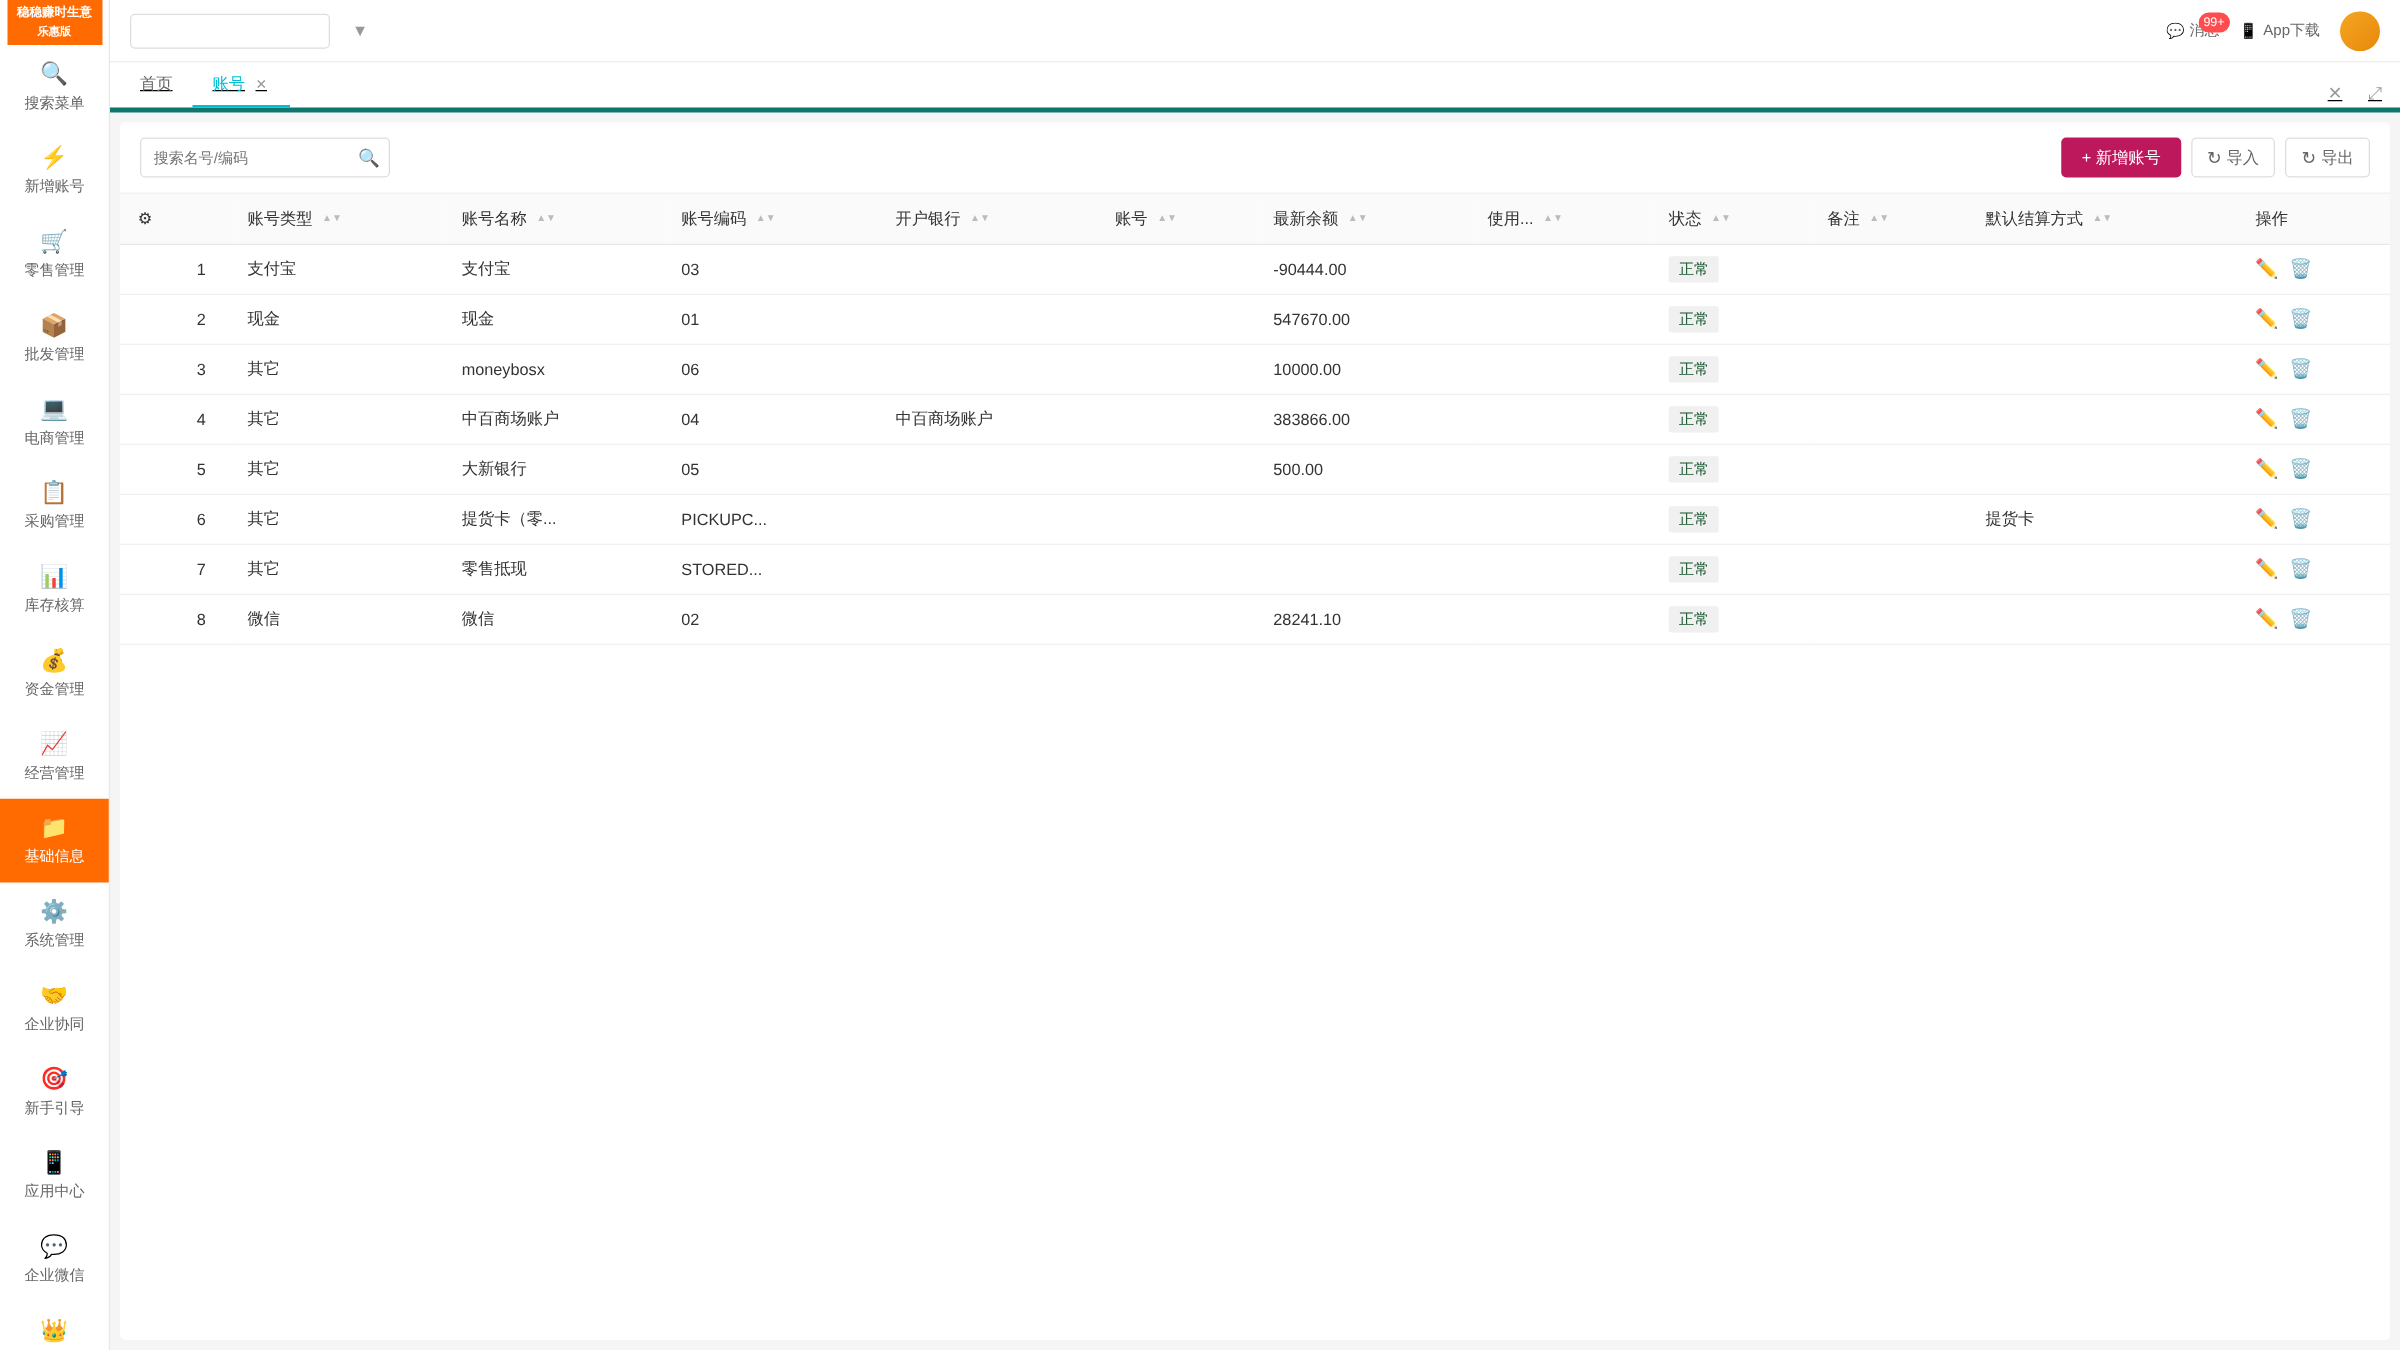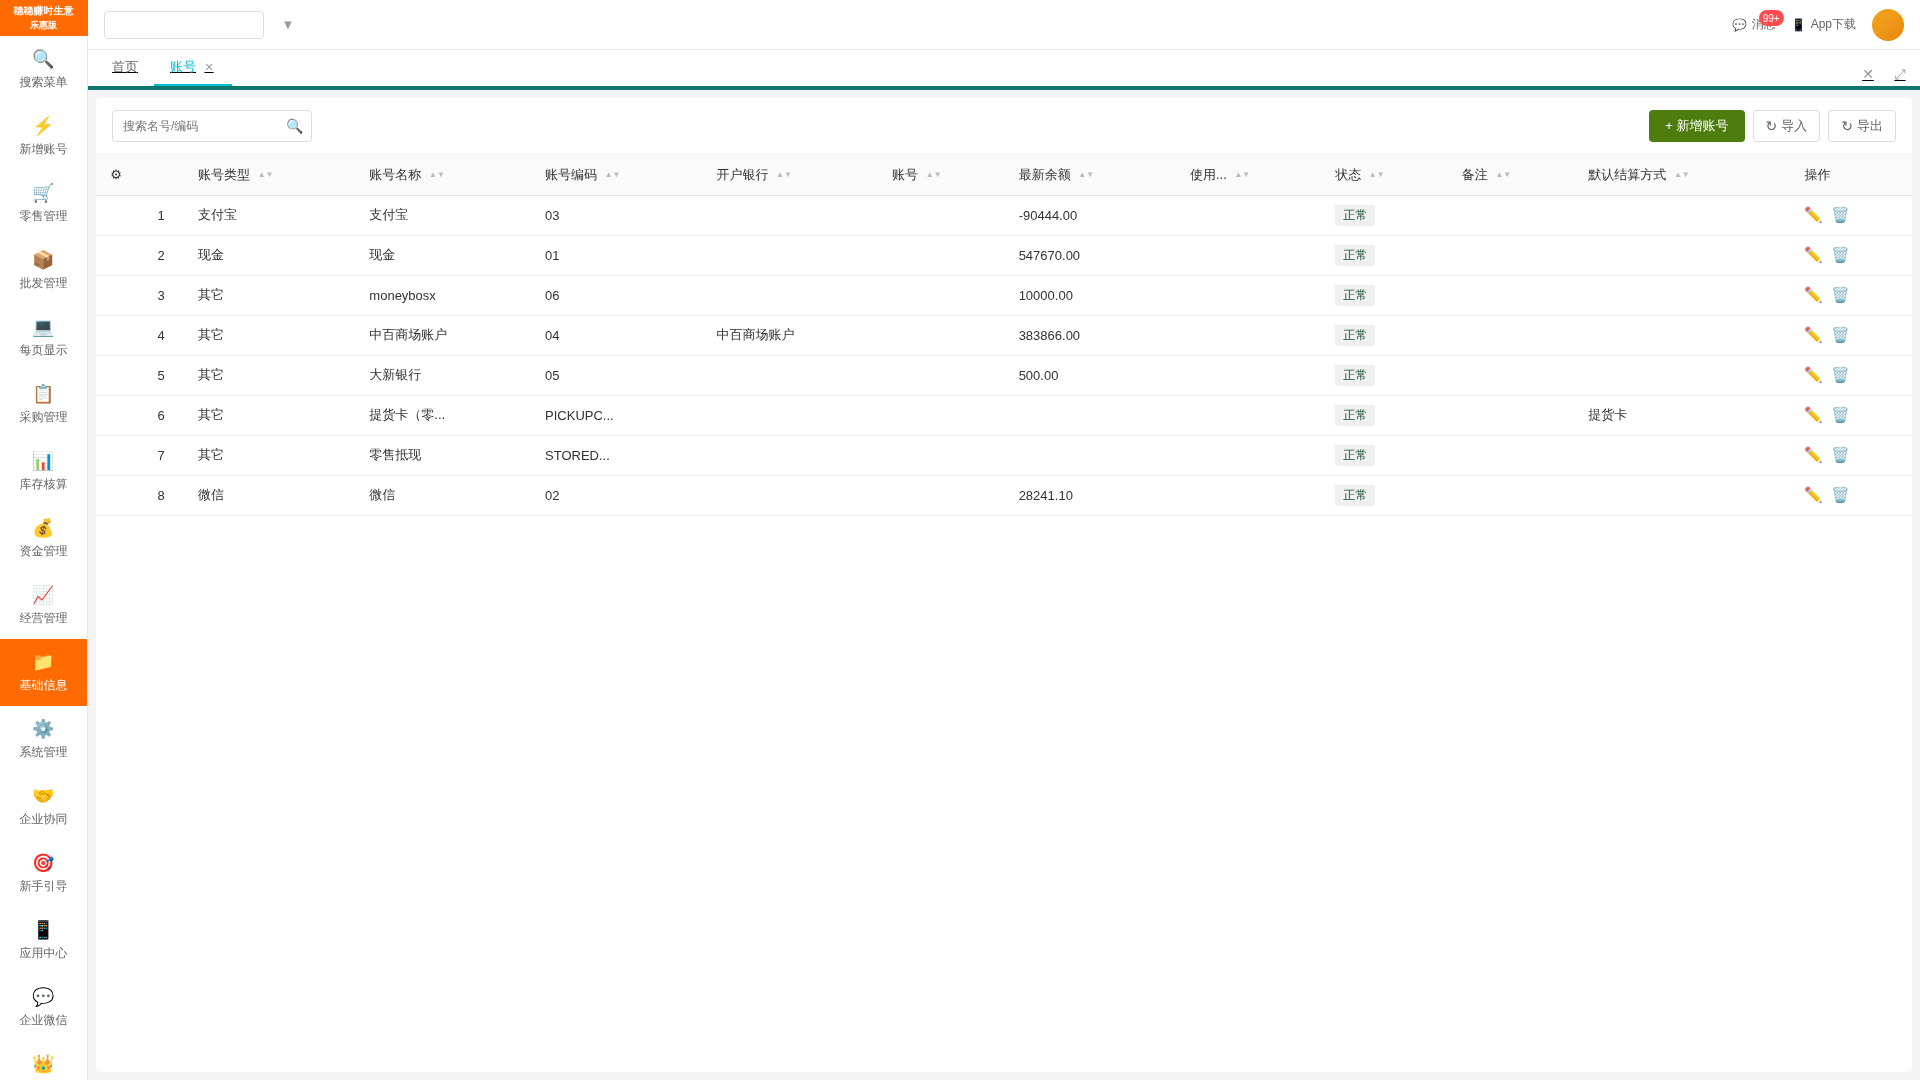--- a/index.html
+++ b/index.html
@@ -10,21 +10,21 @@
       width: 88px;
       background: #fff;
       border-right: 1px solid #e8e8e8;
       display: flex;
       flex-direction: column;
       align-items: center;
       padding-top: 0;
       flex-shrink: 0;
     }
     .sidebar-logo {
-      width: 88px;
+      width: 76px;
       height: 50px;
       background: #ff6b00;
       display: flex;
       align-items: center;
       justify-content: center;
       color: white;
       font-size: 11px;
       font-weight: bold;
       cursor: pointer;
     }
@@ -255,21 +255,21 @@
       cursor: pointer;
     }
     .toolbar-right {
       display: flex;
       align-items: center;
       gap: 8px;
     }
     .btn-primary {
       height: 32px;
       padding: 0 16px;
-      background: #4d7c0f;
+      background: #be185d;
       color: #fff;
       border: none;
       border-radius: 4px;
       font-size: 13px;
       cursor: pointer;
       display: flex;
       align-items: center;
       gap: 4px;
     }
     .btn-default {
@@ -429,21 +429,21 @@
   <div class="sidebar-item">
     <span class="icon">🛒</span>
     <span>零售管理</span>
   </div>
   <div class="sidebar-item">
     <span class="icon">📦</span>
     <span>批发管理</span>
   </div>
   <div class="sidebar-item">
     <span class="icon">💻</span>
-    <span>每页显示</span>
+    <span>电商管理</span>
   </div>
   <div class="sidebar-item">
     <span class="icon">📋</span>
     <span>采购管理</span>
   </div>
   <div class="sidebar-item">
     <span class="icon">📊</span>
     <span>库存核算</span>
   </div>
   <div class="sidebar-item">

